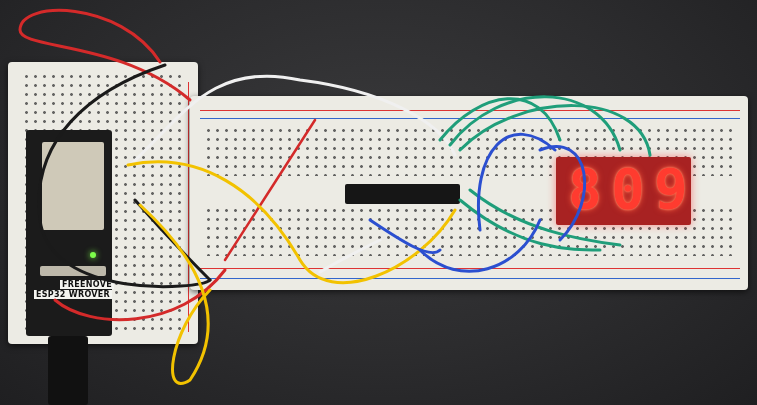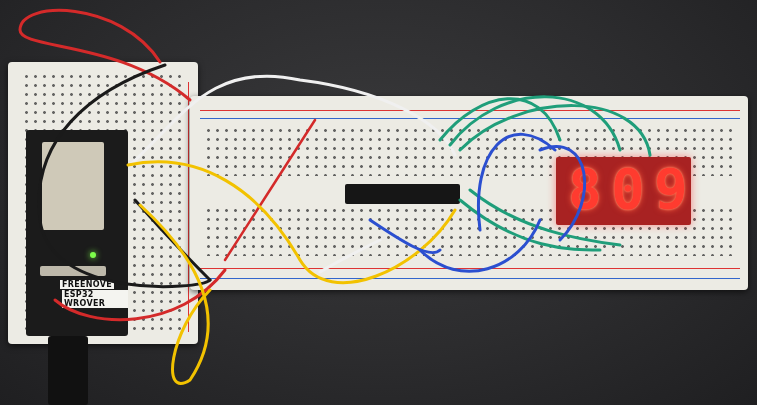--- a/index.html
+++ b/index.html
@@ -32,26 +32,26 @@
 
   <div class="bb" style="left:190px;top:96px;width:558px;height:194px;">
     <div class="holes" style="left:14px;top:30px;width:530px;height:50px;"></div>
     <div class="holes" style="left:14px;top:110px;width:530px;height:50px;"></div>
     <div class="rail-red" style="left:10px;top:14px;width:540px;"></div>
     <div class="rail-blue" style="left:10px;top:22px;width:540px;"></div>
     <div class="rail-red" style="left:10px;top:172px;width:540px;"></div>
     <div class="rail-blue" style="left:10px;top:182px;width:540px;"></div>
   </div>
 
-  <div class="esp" style="left:26px;top:130px;width:102px;height:206px;">
+  <div class="esp" style="left:26px;top:130px;width:86px;height:206px;">
     <div class="module" style="left:16px;top:12px;width:62px;height:88px;"></div>
     <div class="led" style="left:64px;top:122px;"></div>
     <div class="module" style="left:14px;top:136px;width:66px;height:10px;background:#bdb8aa;"></div>
     <div class="label" style="left:34px;top:150px;">FREENOVE</div>
-    <div class="label" style="left:36px;top:160px;">ESP32 WROVER</div>
+    <div class="label" style="left:8px;top:160px;">ESP32 WROVER</div>
   </div>
   <div class="usb" style="left:48px;top:336px;width:40px;height:69px;"></div>
 
   <div class="chip" style="left:345px;top:184px;width:115px;height:20px;"></div>
 
   <div class="seg-disp" style="left:556px;top:157px;width:135px;height:68px;">
     <span class="digit" style="left:12px;top:2px;font-size:56px;line-height:60px;">8</span>
     <span class="digit" style="left:55px;top:2px;font-size:56px;line-height:60px;">0</span>
     <span class="digit" style="left:98px;top:2px;font-size:56px;line-height:60px;">9</span>
   </div>

